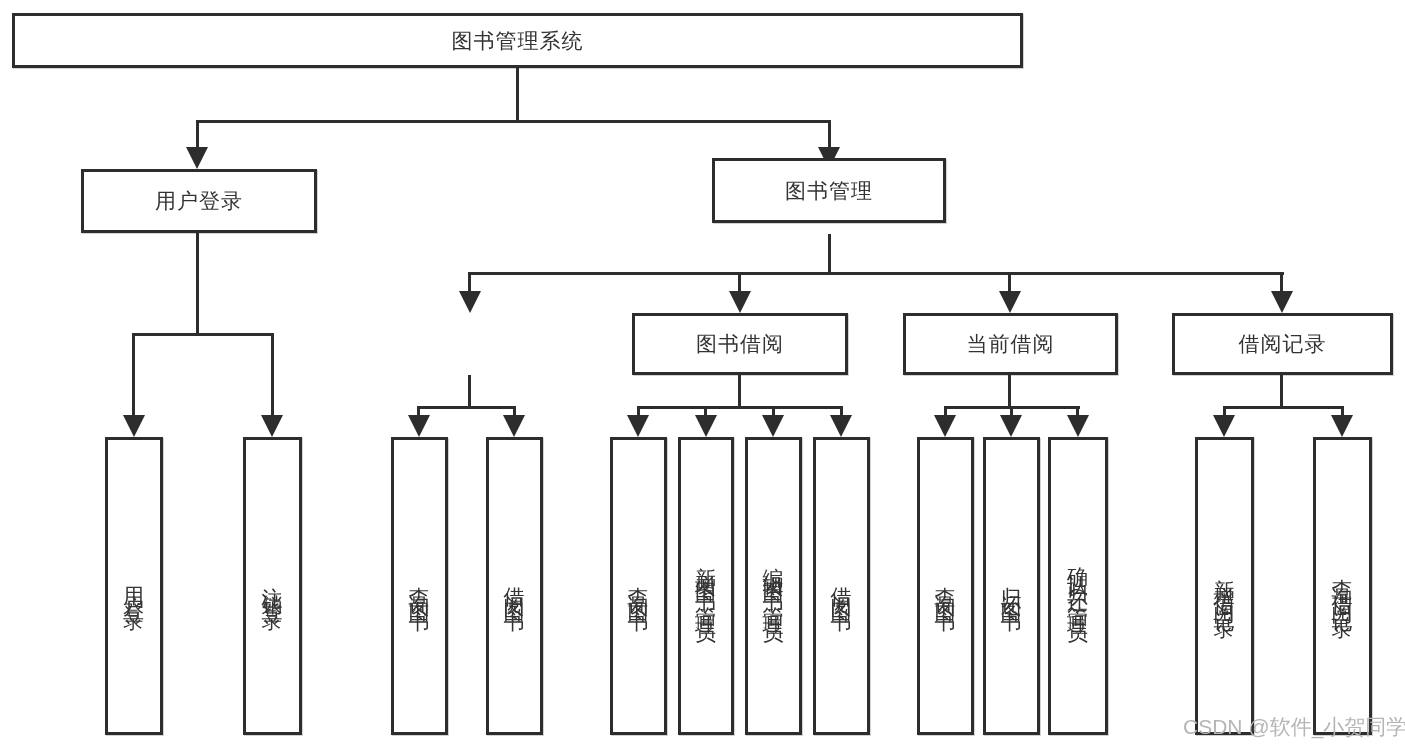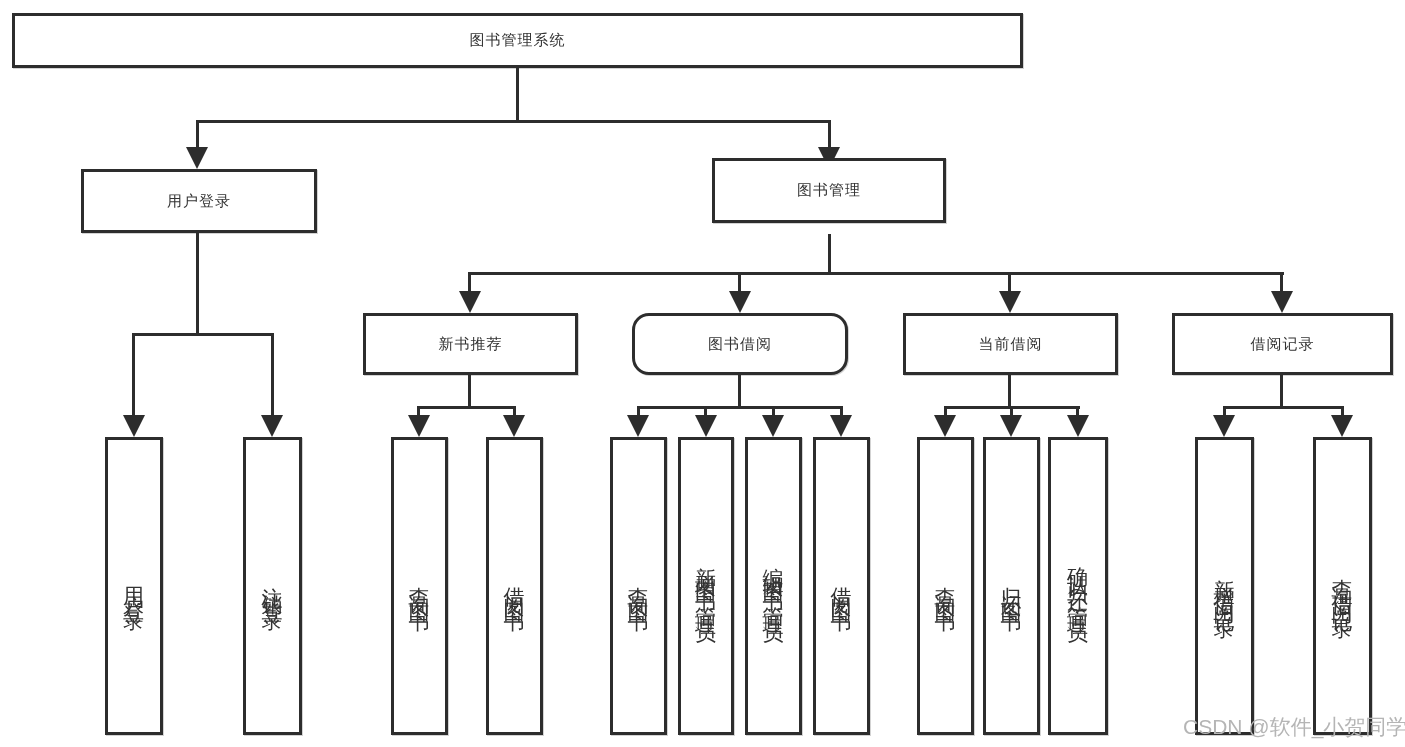--- a/index.html
+++ b/index.html
@@ -21,21 +21,21 @@
   .box {
     position: absolute;
     border: 3px solid var(--line);
     background: var(--background);
     display: flex;
     align-items: center;
     justify-content: center;
     color: var(--text);
     box-shadow: 1px 1px 0 rgba(130,130,130,0.35);
   }
-  .box.h { font-size: 15px; letter-spacing: 1px; }
+  .box.h { font-size: 21px; letter-spacing: 1px; }
   .box.v {
     writing-mode: vertical-rl;
     font-size: 21px;
     letter-spacing: 8px;
     line-height: 1;
   }
   .vl { position: absolute; width: 3px; background: var(--line); }
   .hl { position: absolute; height: 3px; background: var(--line); }
   .arrowhead {
     position: absolute;
@@ -88,24 +88,21 @@
   <div class="hl" style="left:468px; top:272px; width:816px;"></div>
   <div class="vl" style="left:468px; top:272px; height:21px;"></div>
   <div class="arrowhead" style="left:459px; top:291px;"></div>
   <div class="vl" style="left:738px; top:272px; height:21px;"></div>
   <div class="arrowhead" style="left:729px; top:291px;"></div>
   <div class="vl" style="left:1008px; top:272px; height:21px;"></div>
   <div class="arrowhead" style="left:999px; top:291px;"></div>
   <div class="vl" style="left:1280px; top:272px; height:21px;"></div>
   <div class="arrowhead" style="left:1271px; top:291px;"></div>
 
-  <div class="box h" style="left:363px; top:313px; width:215px; height:62px;">
-    <span>新书推荐</span>
-  </div>
-  <div class="box h" style="left:632px; top:313px; width:216px; height:62px;border-radius:17px;">
+  <div class="box h" style="left:632px; top:313px; width:216px; height:62px;">
     <span>图书借阅</span>
   </div>
   <div class="box h" style="left:903px; top:313px; width:215px; height:62px;">
     <span>当前借阅</span>
   </div>
   <div class="box h" style="left:1172px; top:313px; width:221px; height:62px;">
     <span>借阅记录</span>
   </div>
 
   <div class="vl" style="left:468px; top:375px; height:31px;"></div>

